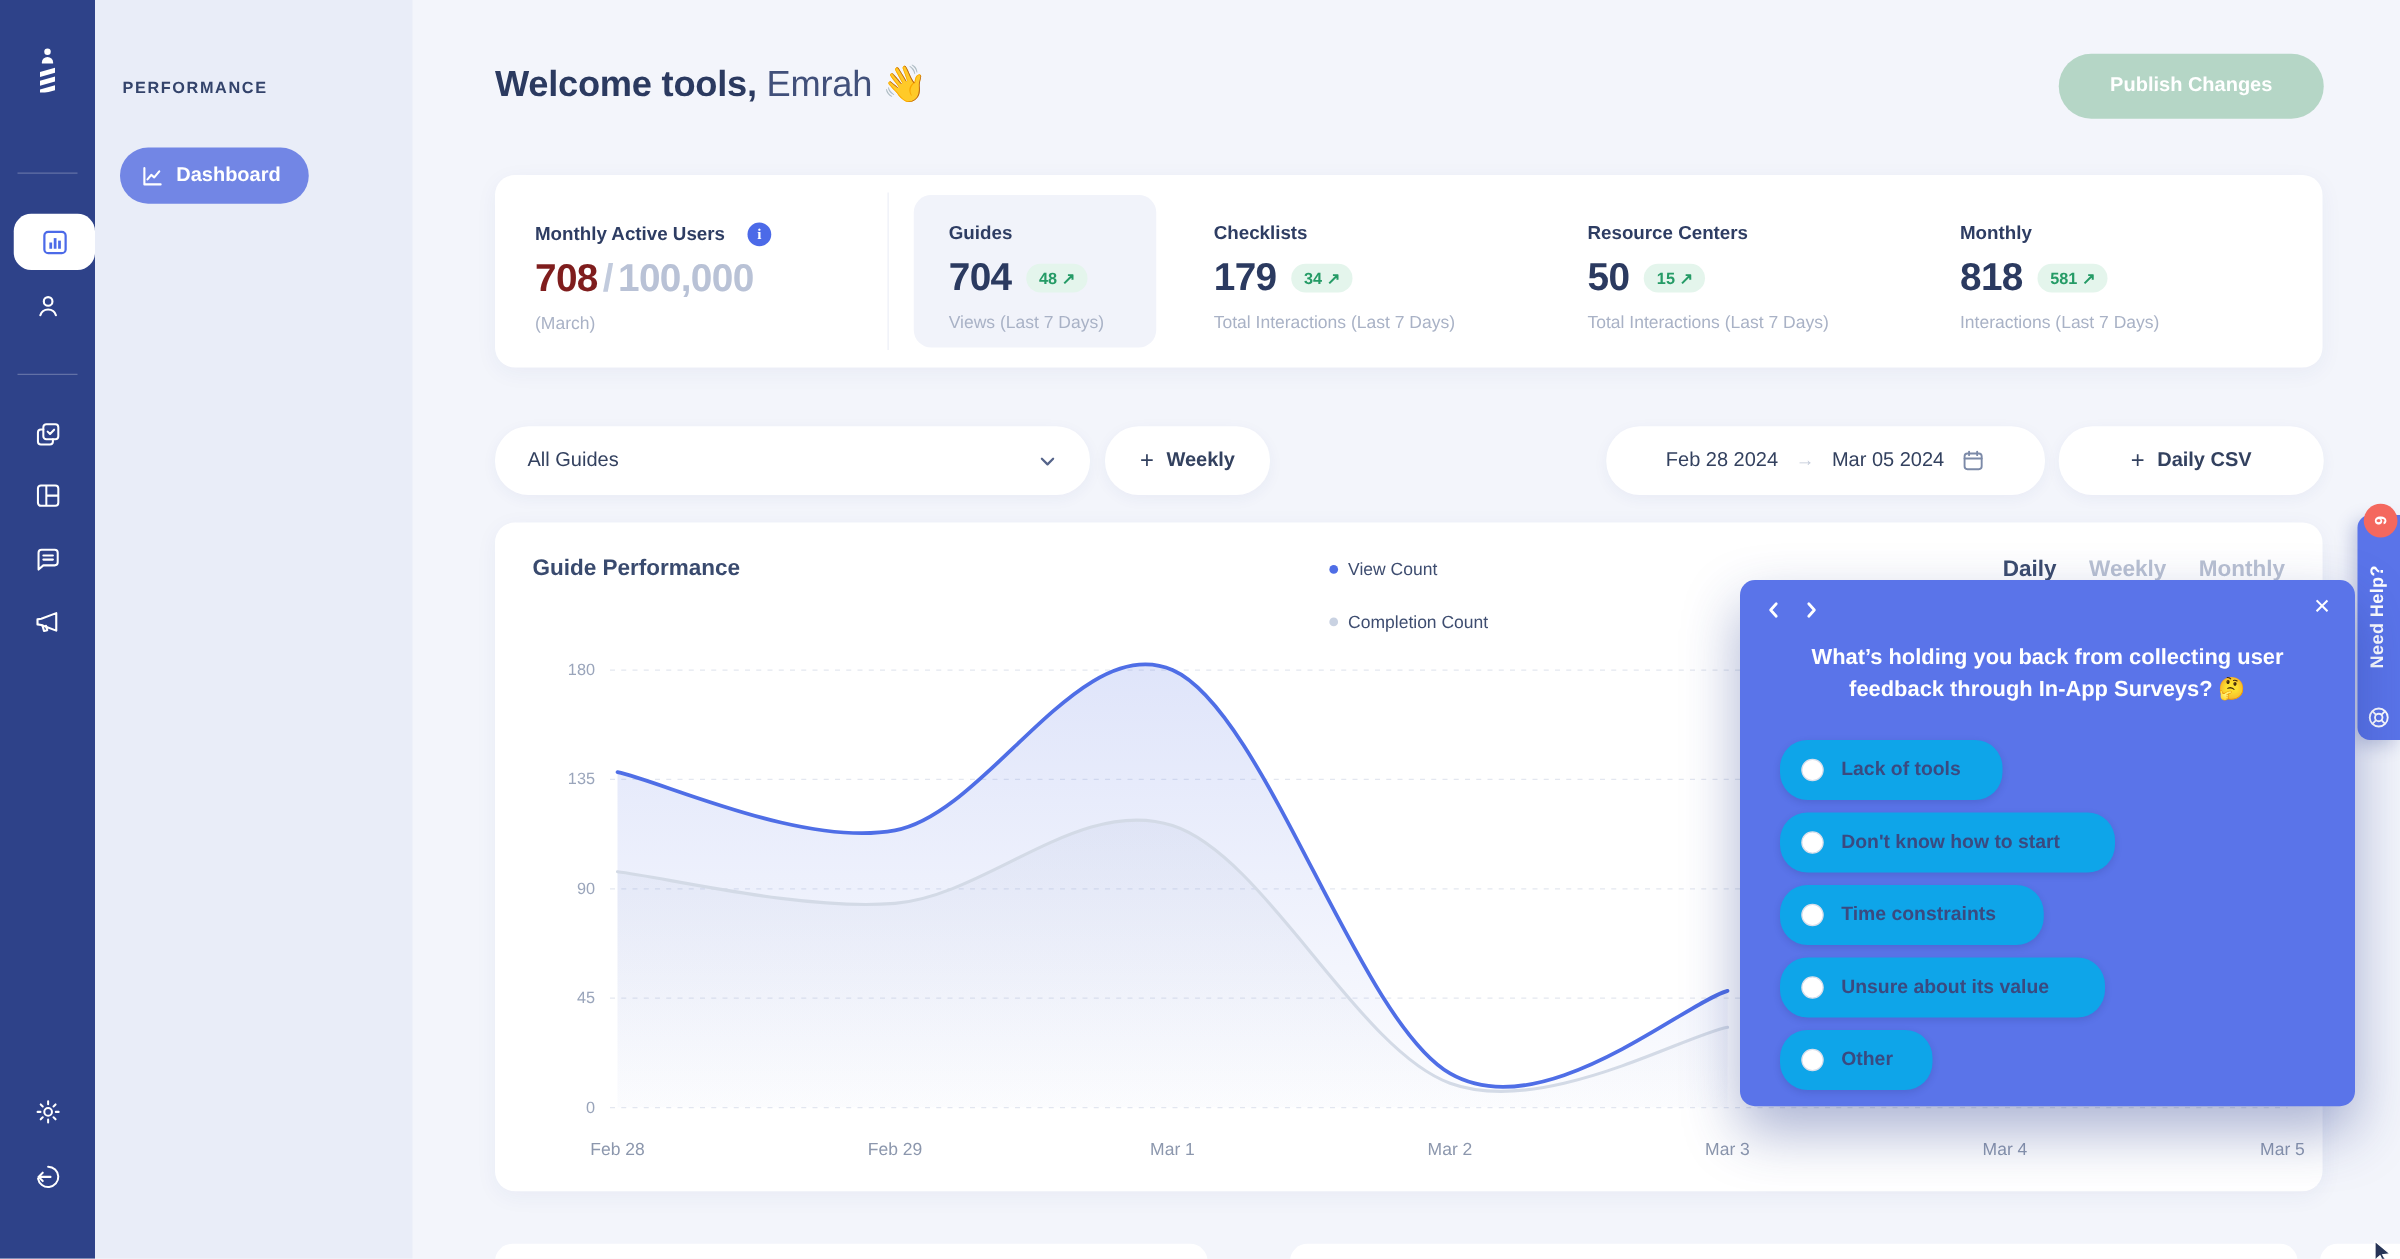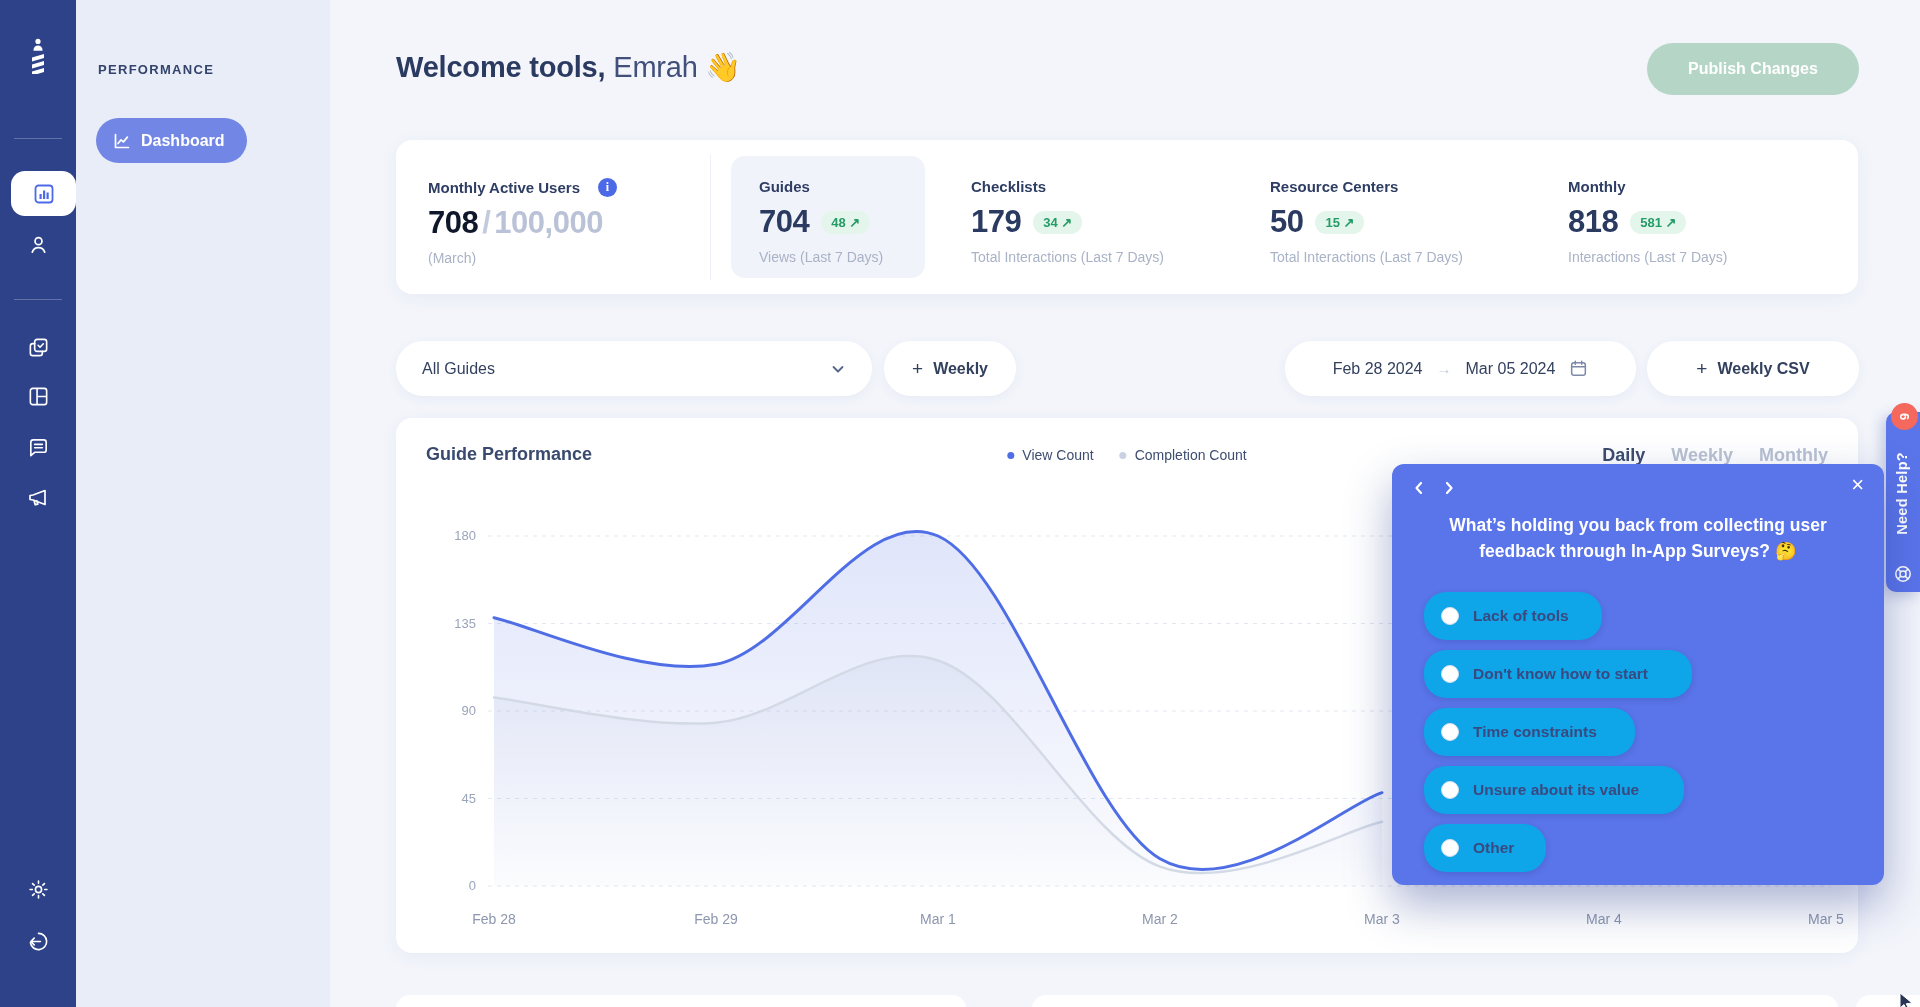--- a/index.html
+++ b/index.html
@@ -28,39 +28,39 @@
 
   .card { background:#fff; border-radius:16px; box-shadow:0 4px 18px rgba(46,66,137,.05); }
   .stats { position:absolute; left:66px; top:140px; width:1462px; height:154px; }
   .stat-block { position:absolute; top:38px; }
   .stat-label { font-size:15px; font-weight:700; color:#2e3d63; display:flex; align-items:center; gap:18px; }
   .stat-valrow { display:flex; align-items:center; gap:12px; margin-top:9px; }
   .stat-val { font-size:31px; font-weight:800; color:#2b3a60; letter-spacing:-.5px; }
   .stat-sub { margin-top:9px; font-size:14px; color:#a9b2c6; }
   .badge { background:#e4f5ec; color:#259b66; font-size:13px; font-weight:700; border-radius:12px; padding:4px 10px; }
   .mau-val { font-size:31px; font-weight:800; letter-spacing:-.5px; margin-top:8px; }
-  .mau-val .v { color:#0f172a; } .mau-val .s { color:#c2cbdd; font-weight:600; padding:0 4px;} .mau-val .l { color:#b9c2d6; }
+  .mau-val .v { color:#7f1d1d; } .mau-val .s { color:#c2cbdd; font-weight:600; padding:0 4px;} .mau-val .l { color:#b9c2d6; }
   .info-dot { width:19px; height:19px; border-radius:50%; background:#4c6ae8; color:#fff; font-size:12px; font-weight:700; display:inline-flex; align-items:center; justify-content:center; font-family:"Liberation Serif",serif; cursor:pointer; }
   .v-div { position:absolute; left:314px; top:14px; width:1px; height:126px; background:#edf0f7; }
   .guides-hl { position:absolute; left:335px; top:16px; width:194px; height:122px; background:#f1f3fa; border-radius:14px; cursor:pointer; }
   .guides-hl .stat-block { left:28px; top:22px; position:absolute; }
 
   
   .pill { position:absolute; top:341px; height:55px; background:#fff; border-radius:27px; box-shadow:0 3px 12px rgba(46,66,137,.05); display:flex; align-items:center; font-size:16px; color:#33415f; cursor:pointer; }
   .sel { left:66px; width:476px; padding:0 26px; justify-content:space-between; }
   .fbtn { left:554px; width:132px; justify-content:center; gap:10px; font-weight:600; }
   .dates { left:955px; width:351px; padding:0 20px; gap:14px; justify-content:center; }
   .dates .arr { color:#c2cad9; font-size:15px; }
   .exp { left:1317px; width:212px; justify-content:center; gap:10px; font-weight:600; }
   .plus { font-size:19px; color:#33415f; font-weight:400; }
 
   
   .chart-card { position:absolute; left:66px; top:418px; width:1462px; height:535px; }
   .chart-title { position:absolute; left:30px; top:26px; font-size:18px; font-weight:700; color:#394a6e; }
-  .legend { position:absolute; left:50%; transform:translateX(-50%); top:29px; display:flex; gap:26px; }
+  .legend { position:absolute; left:50%; transform:translateX(-50%); top:29px; display:flex; gap:26px;flex-direction:column; }
   .leg-item { display:flex; align-items:center; gap:8px; font-size:14px; color:#3e4d70; cursor:pointer; }
   .dot { width:7px; height:7px; border-radius:50%; }
   .dot-blue { background:#4f6ee6; } .dot-gray { background:#c9d2e2; }
   .range-tabs { position:absolute; right:30px; top:27px; display:flex; gap:26px; font-size:18px; font-weight:600; }
   .rtab { color:#b9c1d2; cursor:pointer; } .rtab.on { color:#3c4c6e; }
   .chart-svg { position:absolute; left:0; top:0; }
   .chart-svg text { font-family:"Liberation Sans",sans-serif; }
 
   
   .bcard { position:absolute; top:995px; height:14px; background:#fff; border-radius:14px 14px 0 0; }
@@ -248,21 +248,21 @@
     <span>Feb 28 2024</span>
     <span class="arr">→</span>
     <span>Mar 05 2024</span>
     <svg width="19" height="19" viewBox="0 0 20 20" fill="none" stroke="#7c8aa8" stroke-width="1.6" stroke-linecap="round">
       <rect x="2.8" y="4" width="14.4" height="13.2" rx="2.4"></rect>
       <path d="M2.8 8.2 h14.4 M6.6 2.4 v3 M13.4 2.4 v3"></path>
     </svg>
   </div>
   <div class="pill exp">
     <span class="plus">+</span>
-    <span>Weekly CSV</span>
+    <span>Daily CSV</span>
   </div>
 
   <div class="card chart-card">
     <div class="chart-title">Guide Performance</div>
     <div class="legend">
       <div class="leg-item">
         <span class="dot dot-blue"></span>
         <span>View Count</span>
       </div>
       <div class="leg-item">

